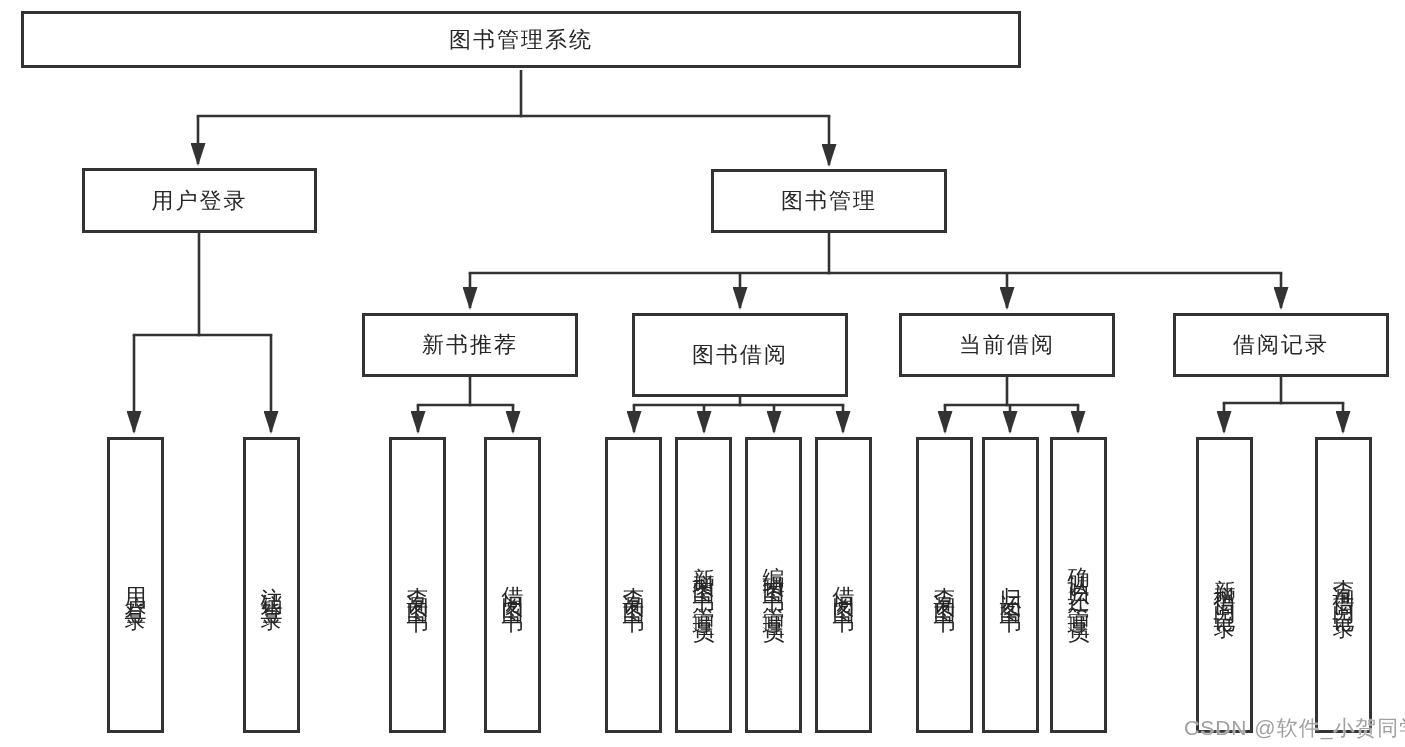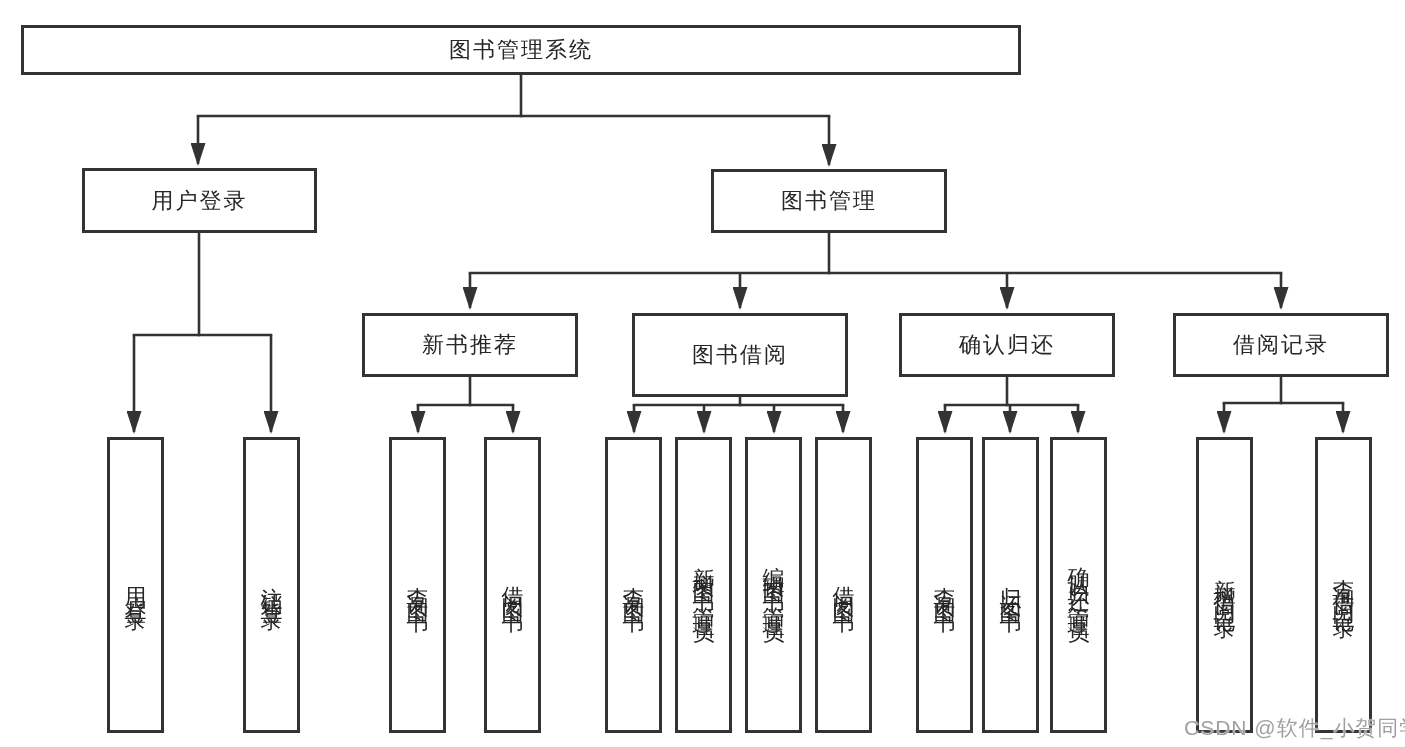--- a/index.html
+++ b/index.html
@@ -94,28 +94,28 @@
       <line x1="1010" y1="405" x2="1010" y2="432" marker-end="url(#arrow)"></line>
       <line x1="1078" y1="405" x2="1078" y2="432" marker-end="url(#arrow)"></line>
 
       <line x1="1281" y1="377" x2="1281" y2="404.3"></line>
       <line x1="1222.7" y1="403" x2="1344.3" y2="403"></line>
       <line x1="1224" y1="403" x2="1224" y2="432" marker-end="url(#arrow)"></line>
       <line x1="1343" y1="403" x2="1343" y2="432" marker-end="url(#arrow)"></line>
     </g>
   </svg>
 
-  <div class="node root" style="left:21px;top:25px;width:1000px;height:50px">图书管理系统</div>
+  <div class="node root" style="left:21px;top:11px;width:1000px;height:57px">图书管理系统</div>
 
   <div class="node" style="left:82px;top:168px;width:235px;height:65px">用户登录</div>
   <div class="node" style="left:362px;top:313px;width:216px;height:64px">新书推荐</div>
 
   <div class="node" style="left:711px;top:169px;width:236px;height:64px">图书管理</div>
   <div class="node" style="left:632px;top:313px;width:216px;height:84px">图书借阅</div>
-  <div class="node" style="left:899px;top:313px;width:216px;height:64px">确认归还</div>
+  <div class="node" style="left:899px;top:313px;width:216px;height:64px">当前借阅</div>
   <div class="node" style="left:1173px;top:313px;width:216px;height:64px">借阅记录</div>
 
   <div class="node v" style="left:107px;top:437px;width:57px;height:296px">用户登录</div>
   <div class="node v" style="left:243px;top:437px;width:57px;height:296px">注销登录</div>
 
   <div class="node v" style="left:389px;top:437px;width:57px;height:296px">查询图书</div>
   <div class="node v" style="left:484px;top:437px;width:57px;height:296px">借阅图书</div>
 
   <div class="node v" style="left:605px;top:437px;width:57px;height:296px">查询图书</div>
   <div class="node v" style="left:675px;top:437px;width:57px;height:296px">新增图书（管理员）</div>

